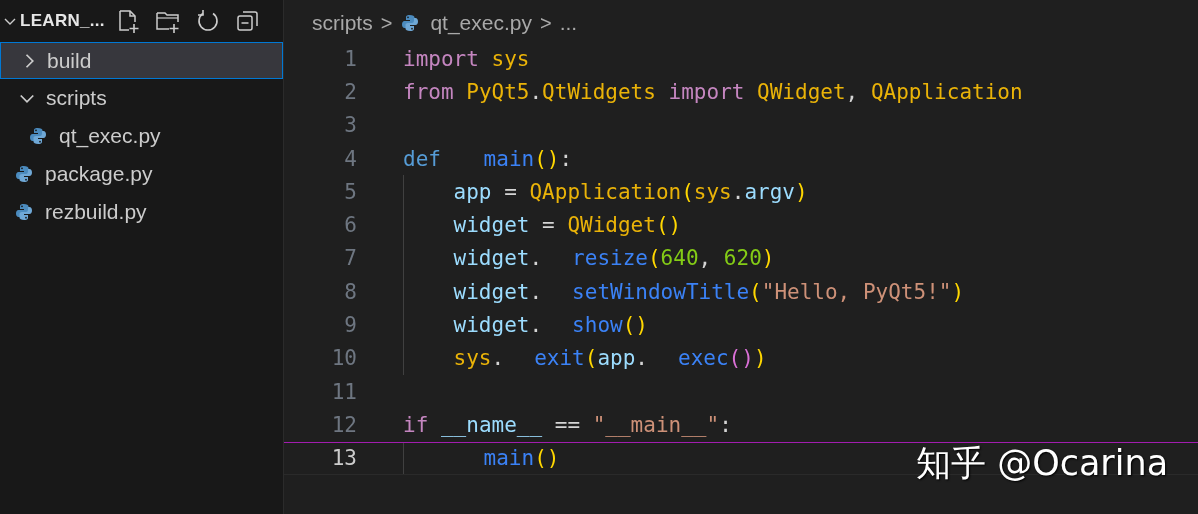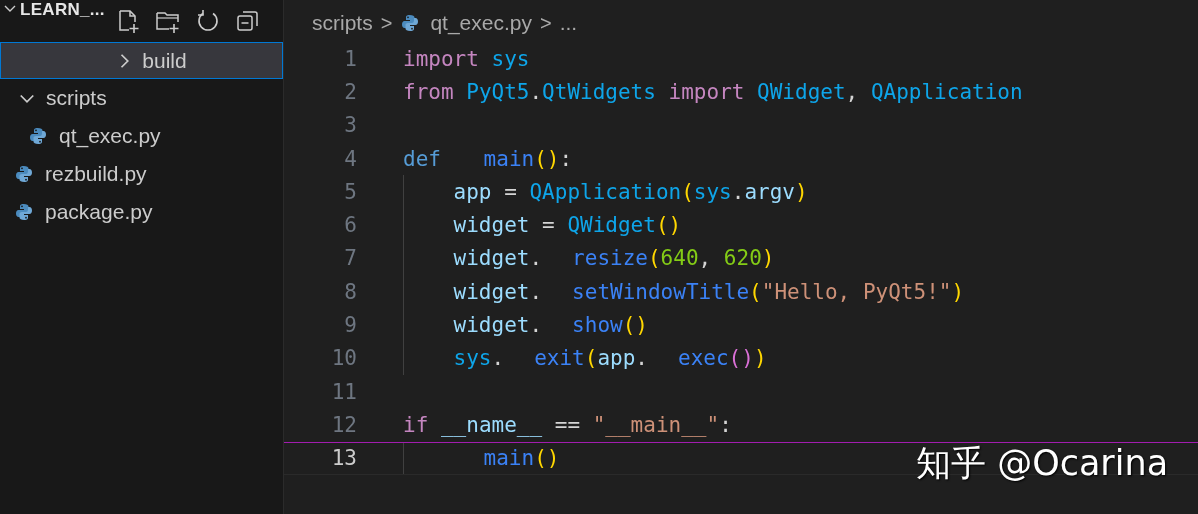--- a/index.html
+++ b/index.html
@@ -9,21 +9,21 @@
     font-family: "DejaVu Sans", sans-serif;
     color: #cccccc;
     position: relative;
   }
   .sidebar {
     position: absolute; left: 0; top: 0; width: 283px; height: 514px;
     background: #181818;
     border-right: 1px solid #2b2b2b;
   }
   .explorer-header {
-    height: 42px; display: flex; 
+    height: 42px; display: flex; align-items: center;
     padding-left: 2px;
   }
   .explorer-header .chev { width: 16px; height: 16px; color: #cccccc; }
   .explorer-title {
     font-family: "Liberation Sans", sans-serif; font-weight: bold;
     font-size: 17px; color: #e6e6e6; margin-left: 2px; letter-spacing: 0.3px;
   }
   .header-actions { display: flex; gap: 14px; margin-left: 10px; align-items: center; }
   .header-actions svg { width: 26px; height: 26px; display: block; }
   .tree-item {
@@ -52,21 +52,21 @@
     font-family: "DejaVu Sans Mono", monospace; font-size: 21px;
   }
   .line { height: 33.3px; display: flex; align-items: center; position: relative; }
   .line.current { border-top: 1px solid #a21caf; border-bottom: 1px solid #2a2a2a; box-sizing: border-box; }
   .ln { width: 73px; text-align: right; color: #6e7681; font-size: 21px; }
   .line.current .ln { color: #cccccc; }
   .src { margin-left: 46px; white-space: pre; }
   .guide { position: absolute; left: 119px; top: 0; bottom: 0; width: 1px; background: #404040; }
   .kw { color: #c586c0; }
   .kwb { color: #569cd6; }
-  .cls { color: #0ea5e9; }
+  .cls { color: #eab308; }
   .fn { color: #3b82f6; padding-left: 30px; }
   .var { color: #9cdcfe; }
   .str { color: #ce9178; }
   .num { color: #84cc16; text-align: right; }
   .pn { color: #d4d4d4; }
   .br1 { color: #ffd700; }
   .br2 { color: #da70d6; }
   .watermark {
     position: absolute; left: 916px; top: 440px;
     font-family: "DejaVu Sans", sans-serif; font-size: 35px; color: #ffffff;
@@ -98,21 +98,21 @@
           <path d="M8 2v5H3" fill="none" stroke="#cccccc" stroke-width="1.6"></path>
         </svg>
       <svg viewBox="0 0 26 26">
           <rect x="3" y="8" width="14" height="14" rx="2" fill="none" stroke="#cccccc" stroke-width="1.5"></rect>
           <path d="M8 4h12a2 2 0 0 1 2 2v12" fill="none" stroke="#cccccc" stroke-width="1.5"></path>
           <path d="M6.5 15h7" stroke="#cccccc" stroke-width="1.5"></path>
         </svg>
     </div>
   </div>
 
-  <div class="tree-item selected" style="padding-left:18px;justify-content:center;">
+  <div class="tree-item selected" style="padding-left:18px;">
     <svg class="twisty" viewBox="0 0 16 16">
         <path d="M6 3l5 5-5 5" fill="none" stroke="#cccccc" stroke-width="1.4"></path>
       </svg>
     <span class="label" style="margin-left:8px;">build</span>
   </div>
   <div class="tree-item" style="padding-left:17px;">
     <svg class="twisty" viewBox="0 0 16 16">
         <path d="M3 6l5 5 5-5" fill="none" stroke="#cccccc" stroke-width="1.4"></path>
       </svg>
     <span class="label" style="margin-left:9px;">scripts</span>
@@ -126,30 +126,30 @@
       </svg>
     <span class="label" style="margin-left:11px;">qt_exec.py</span>
   </div>
   <div class="tree-item" style="padding-left:14px;">
     <svg class="pyicon" viewBox="0 0 20 20">
         <path d="M9.5 2c-3 0-3.5 1.3-3.5 2.5V7h4v1H4.5C3 8 2 9.3 2 11.5S3 15 4.5 15H6v-2.5C6 11 7 10 8.5 10h4c1.2 0 2-.9 2-2V4.5C14.5 3 13 2 9.5 2z" fill="#4b8bbe"></path>
         <circle cx="8" cy="4.3" r="0.9" fill="#181818"></circle>
         <path d="M10.5 18c3 0 3.5-1.3 3.5-2.5V13h-4v-1h5.5c1.5 0 2.5-1.3 2.5-3.5S17 5 15.5 5H14v2.5C14 9 13 10 11.5 10h-4c-1.2 0-2 .9-2 2v3.5C5.5 17 7 18 10.5 18z" fill="#6fa8d6"></path>
         <circle cx="12" cy="15.7" r="0.9" fill="#181818"></circle>
       </svg>
+    <span class="label" style="margin-left:11px;">package.py</span>
+  </div>
+  <div class="tree-item" style="padding-left:14px;">
+    <svg class="pyicon" viewBox="0 0 20 20">
+        <path d="M9.5 2c-3 0-3.5 1.3-3.5 2.5V7h4v1H4.5C3 8 2 9.3 2 11.5S3 15 4.5 15H6v-2.5C6 11 7 10 8.5 10h4c1.2 0 2-.9 2-2V4.5C14.5 3 13 2 9.5 2z" fill="#4b8bbe"></path>
+        <circle cx="8" cy="4.3" r="0.9" fill="#181818"></circle>
+        <path d="M10.5 18c3 0 3.5-1.3 3.5-2.5V13h-4v-1h5.5c1.5 0 2.5-1.3 2.5-3.5S17 5 15.5 5H14v2.5C14 9 13 10 11.5 10h-4c-1.2 0-2 .9-2 2v3.5C5.5 17 7 18 10.5 18z" fill="#6fa8d6"></path>
+        <circle cx="12" cy="15.7" r="0.9" fill="#181818"></circle>
+      </svg>
     <span class="label" style="margin-left:11px;">rezbuild.py</span>
-  </div>
-  <div class="tree-item" style="padding-left:14px;">
-    <svg class="pyicon" viewBox="0 0 20 20">
-        <path d="M9.5 2c-3 0-3.5 1.3-3.5 2.5V7h4v1H4.5C3 8 2 9.3 2 11.5S3 15 4.5 15H6v-2.5C6 11 7 10 8.5 10h4c1.2 0 2-.9 2-2V4.5C14.5 3 13 2 9.5 2z" fill="#4b8bbe"></path>
-        <circle cx="8" cy="4.3" r="0.9" fill="#181818"></circle>
-        <path d="M10.5 18c3 0 3.5-1.3 3.5-2.5V13h-4v-1h5.5c1.5 0 2.5-1.3 2.5-3.5S17 5 15.5 5H14v2.5C14 9 13 10 11.5 10h-4c-1.2 0-2 .9-2 2v3.5C5.5 17 7 18 10.5 18z" fill="#6fa8d6"></path>
-        <circle cx="12" cy="15.7" r="0.9" fill="#181818"></circle>
-      </svg>
-    <span class="label" style="margin-left:11px;">package.py</span>
   </div>
 </div>
 
 <div class="editor">
   <div class="breadcrumb">
     <span>scripts</span>
     <span class="sep">&gt;</span>
     <svg class="pyicon" viewBox="0 0 20 20">
         <path d="M9.5 2c-3 0-3.5 1.3-3.5 2.5V7h4v1H4.5C3 8 2 9.3 2 11.5S3 15 4.5 15H6v-2.5C6 11 7 10 8.5 10h4c1.2 0 2-.9 2-2V4.5C14.5 3 13 2 9.5 2z" fill="#4b8bbe"></path>
         <circle cx="8" cy="4.3" r="0.9" fill="#1f1f1f"></circle>

